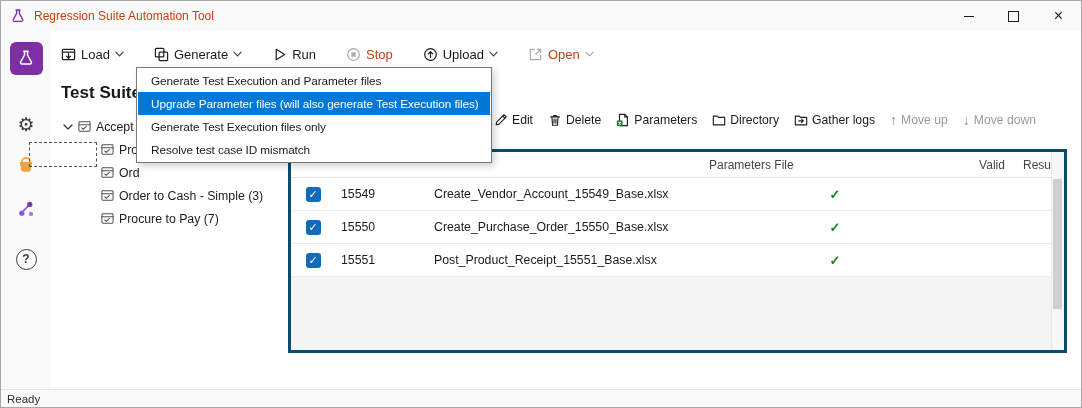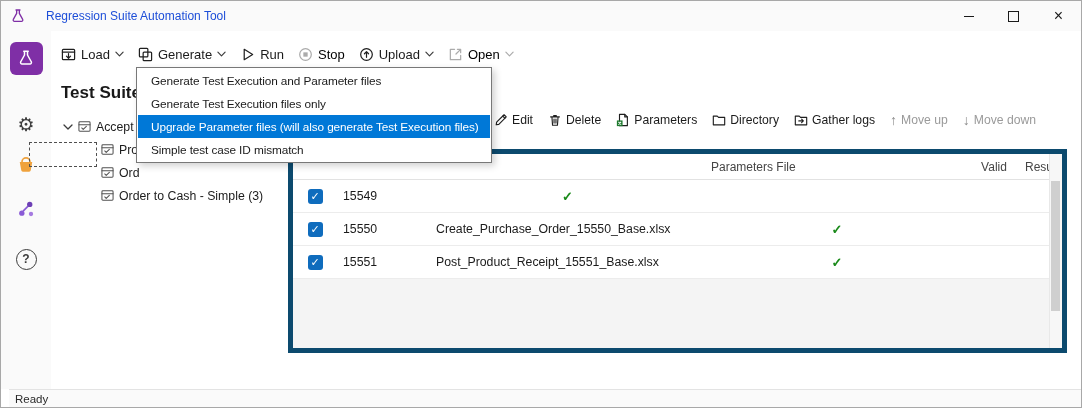--- a/index.html
+++ b/index.html
@@ -1,59 +1,59 @@
 <!DOCTYPE html>
 <html><head>
 <meta charset="utf-8">
 <style>
   html,body{margin:0;padding:0;background:#e8e8e8;}
   .window{position:relative;width:1082px;height:408px;background:#ffffff;border:1px solid #a8a8a8;
           box-sizing:border-box;overflow:hidden;color:#1b1b1b;font-family:"Liberation Sans",sans-serif;}
   
   .titlebar{position:absolute;top:0;left:0;right:0;height:30px;background:#fafafa;display:flex;align-items:center;}
   .app-icon{margin-left:9px;display:flex;}
-  .title{font-size:12px;margin-left:20px;color:#1d4ed8;}
+  .title{font-size:12px;margin-left:8px;color:#c2410c;}
   .win-controls{position:absolute;right:0;top:0;height:30px;display:flex;}
   .win-btn{width:45px;height:30px;display:flex;align-items:center;justify-content:center;cursor:default;}
   .min-bar{width:10px;height:1px;background:#1a1a1a;display:inline-block;}
   .max-box{width:9px;height:9px;border:1px solid #1a1a1a;display:inline-block;}
   .close-glyph{font-size:16px;line-height:1;color:#1a1a1a;}
   
   .sidebar{position:absolute;left:0;top:30px;bottom:18px;width:50px;background:#fafafa;border-right:1px solid #ededed;}
   .side-item{position:absolute;left:0;width:50px;height:38px;display:flex;align-items:center;justify-content:center;}
   .flask-tile{width:33px;height:33px;background:#7f2fa6;border-radius:6px;display:flex;align-items:center;justify-content:center;}
   .gear-glyph{font-size:19px;color:#3d3d3d;line-height:1;}
   .help-circle{width:19px;height:19px;border:1.6px solid #3b3b3b;border-radius:50%;display:flex;align-items:center;justify-content:center;
                font-size:12px;font-weight:bold;color:#3b3b3b;}
   
   .statusbar{position:absolute;left:0;right:0;bottom:0;height:18px;background:#fafafa;border-top:1px solid #e3e3e3;
-             display:flex;align-items:center;padding-left:6px;box-sizing:border-box;font-size:11.5px;color:#2b2b2b;margin-left:8px;}
+             display:flex;align-items:center;padding-left:6px;box-sizing:border-box;font-size:11.5px;color:#2b2b2b;}
   
   .content{position:absolute;left:50px;top:30px;right:0;bottom:18px;background:#fff;}
-  .toolbar{position:absolute;left:10px;top:10px;height:26px;display:flex;align-items:center;gap:14px;font-size:13px;}
+  .toolbar{position:absolute;left:10px;top:10px;height:26px;display:flex;align-items:center;gap:30px;font-size:13px;}
   .tb-item{display:flex;align-items:center;gap:5px;white-space:nowrap;cursor:default;}
-  .tb-item.disabled{color:#000000;}
+  .tb-item.disabled{color:#c2410c;}
   .ic{fill:none;stroke:#1f1f1f;stroke-width:1.3;stroke-linecap:round;stroke-linejoin:round;}
   .ic-dis{fill:none;stroke:#ababab;stroke-width:1.3;stroke-linecap:round;stroke-linejoin:round;}
   .chev{fill:none;stroke:#3c3c3c;stroke-width:1.3;stroke-linecap:round;stroke-linejoin:round;}
   .chev-dis{stroke:#ababab;}
   .heading{position:absolute;left:10px;top:52px;font-size:17px;font-weight:600;color:#191919;}
   
   .tree{position:absolute;left:0;top:84px;font-size:12.3px;color:#1c1c1c;}
   .tree-row{height:23px;display:flex;align-items:center;gap:5px;white-space:nowrap;}
   .tree-row.root{padding-left:12px;}
   .tree-row.child{padding-left:50px;}
   .tic{fill:none;stroke:#525252;stroke-width:1.1;stroke-linecap:round;stroke-linejoin:round;}
   
   .grid-toolbar{position:absolute;left:443px;top:72px;height:24px;display:flex;align-items:flex-end;gap:15px;font-size:12.2px;}
   .gt-item{display:flex;align-items:center;gap:4px;white-space:nowrap;cursor:default;}
   .gt-item.disabled{color:#9a9a9a;}
   .arrow-glyph{font-size:14px;line-height:1;color:#8a8a8a;}
   
-  .grid{position:absolute;left:237px;top:118px;width:779px;height:204px;background:#f4f4f4;border:5px solid #0c4a6e;box-sizing:border-box;}
+  .grid{position:absolute;left:237px;top:118px;width:779px;height:204px;background:#f4f4f4;border:3px solid #0c4a6e;box-sizing:border-box;}
   .grid-header,.grid-row{display:grid;grid-template-columns:44px 93px 275px 264px 50px auto;align-items:center;background:#fff;}
   .grid-header{height:25px;border-bottom:1px solid #e2e2e2;font-size:12px;color:#454545;}
   .grid-row{height:32px;border-bottom:1px solid #ececec;font-size:12.3px;color:#1b1b1b;}
   .cell{overflow:hidden;white-space:nowrap;}
   .c-text{padding-left:6px;}
   .c-check{display:flex;justify-content:center;}
   .c-valid{display:flex;justify-content:center;}
   .cbx{width:15px;height:15px;background:#0f6cbd;border-radius:3px;display:flex;align-items:center;justify-content:center;}
   .cbx-check{color:#fff;font-size:11px;line-height:1;}
   .valid-check{color:#1a8a1a;font-weight:bold;font-size:13px;}
@@ -215,20 +215,28 @@
         <span>Ord</span>
       </div>
       <div class="tree-row child">
         <svg class="tic" width="13" height="13" viewBox="0 0 14 14">
             <rect x="1" y="2" width="12" height="10" rx="1"></rect>
             <path d="M1 5h12"></path>
             <path d="M4 8.6l1.6 1.6 3.4-3.4"></path>
           </svg>
         <span>Order to Cash - Simple (3)</span>
       </div>
+      <div class="tree-row child">
+        <svg class="tic" width="13" height="13" viewBox="0 0 14 14">
+            <rect x="1" y="2" width="12" height="10" rx="1"></rect>
+            <path d="M1 5h12"></path>
+            <path d="M4 8.6l1.6 1.6 3.4-3.4"></path>
+          </svg>
+        <span>Procure to Pay (7)</span>
+      </div>
     </div>
 
     <div class="grid-toolbar">
       <div class="gt-item">
         <svg class="ic" width="14" height="14" viewBox="0 0 16 16">
             <path d="M2.5 13.5l.5-3L11.5 2l2.5 2.5-8.5 8.5-3 .5z"></path>
             <path d="M10 3.5 12.5 6"></path>
           </svg>
         <span>Edit</span>
       </div>
@@ -281,20 +289,21 @@
         <div class="cell c-text">Result</div>
       </div>
 
       <div class="grid-row">
         <div class="cell c-check">
             <span class="cbx">
               <span class="cbx-check">✓</span>
             </span>
           </div>
         <div class="cell c-text">15549</div>
+        <div class="cell c-text">Create_Vendor_Account_15549_Base.xlsx</div>
         <div class="cell c-valid">
             <span class="valid-check">✓</span>
           </div>
         <div class="cell c-text"></div>
       </div>
 
       <div class="grid-row">
         <div class="cell c-check">
             <span class="cbx">
               <span class="cbx-check">✓</span>
@@ -323,23 +332,23 @@
       </div>
 
       <div class="scroll">
         <div class="thumb"></div>
       </div>
     </div>
   </div>
 
   <div class="menu">
     <div class="menu-item">Generate Test Execution and Parameter files</div>
+    <div class="menu-item hl">Upgrade Parameter files (will also generate Test Execution files)</div>
     <div class="menu-item">Generate Test Execution files only</div>
-    <div class="menu-item hl">Upgrade Parameter files (will also generate Test Execution files)</div>
-    <div class="menu-item">Simple test case ID mismatch</div>
+    <div class="menu-item">Resolve test case ID mismatch</div>
   </div>
 
   <div class="focus-dash"></div>
 
   <div class="statusbar">
     <span>Ready</span>
   </div>
 
 </div>
 

